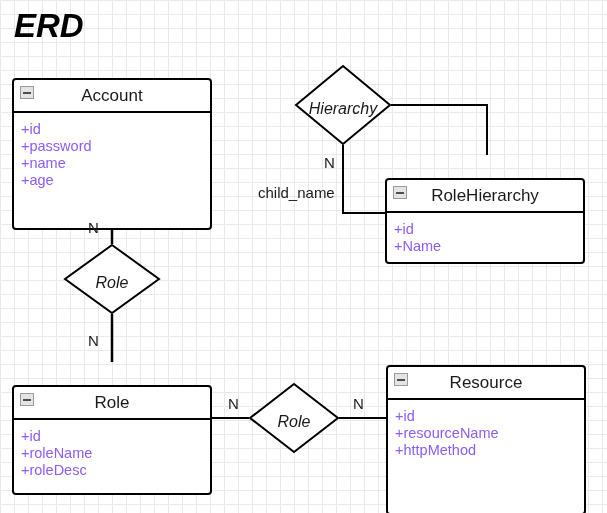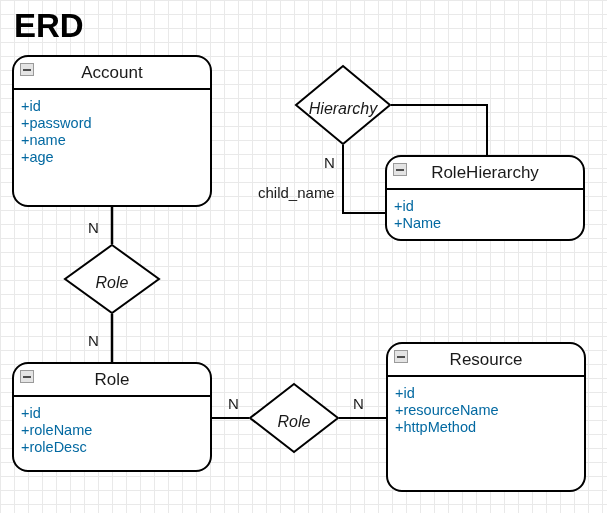--- a/index.html
+++ b/index.html
@@ -34,30 +34,32 @@
   .diagram-title {
     position: absolute;
     left: 14px;
     top: 6px;
     font-size: 33px;
     font-weight: bold;
     color: #000000;
     letter-spacing: 0px;
     line-height: 40px;
     white-space: nowrap;
+    font-style: italic;
   }
 
   
   .entity {
     position: absolute;
     background: #ffffff;
     border: 2.5px solid #000000;
-    border-radius: 16px;
+    border-radius: 4px;
     box-sizing: border-box;
     overflow: hidden;
+    margin-top: 23px;
   }
   .entity-header {
     position: relative;
     height: 33px;
     border-bottom: 2.5px solid #000000;
     box-sizing: border-box;
     display: flex;
     align-items: center;
     justify-content: center;
   }
@@ -83,21 +85,21 @@
   .collapse-icon .bar {
     width: 8px;
     height: 2px;
     background: #4d4d4d;
   }
   .entity-body {
     padding: 8px 0 0 7px;
   }
   .attr {
     font-size: 14.5px;
-    color: #0369a1;
+    color: #8b5cf6;
     line-height: 17px;
     white-space: nowrap;
   }
 
   
   .diamond {
     position: absolute;
   }
   .diamond svg { display: block; overflow: visible; }
   .diamond-label {

